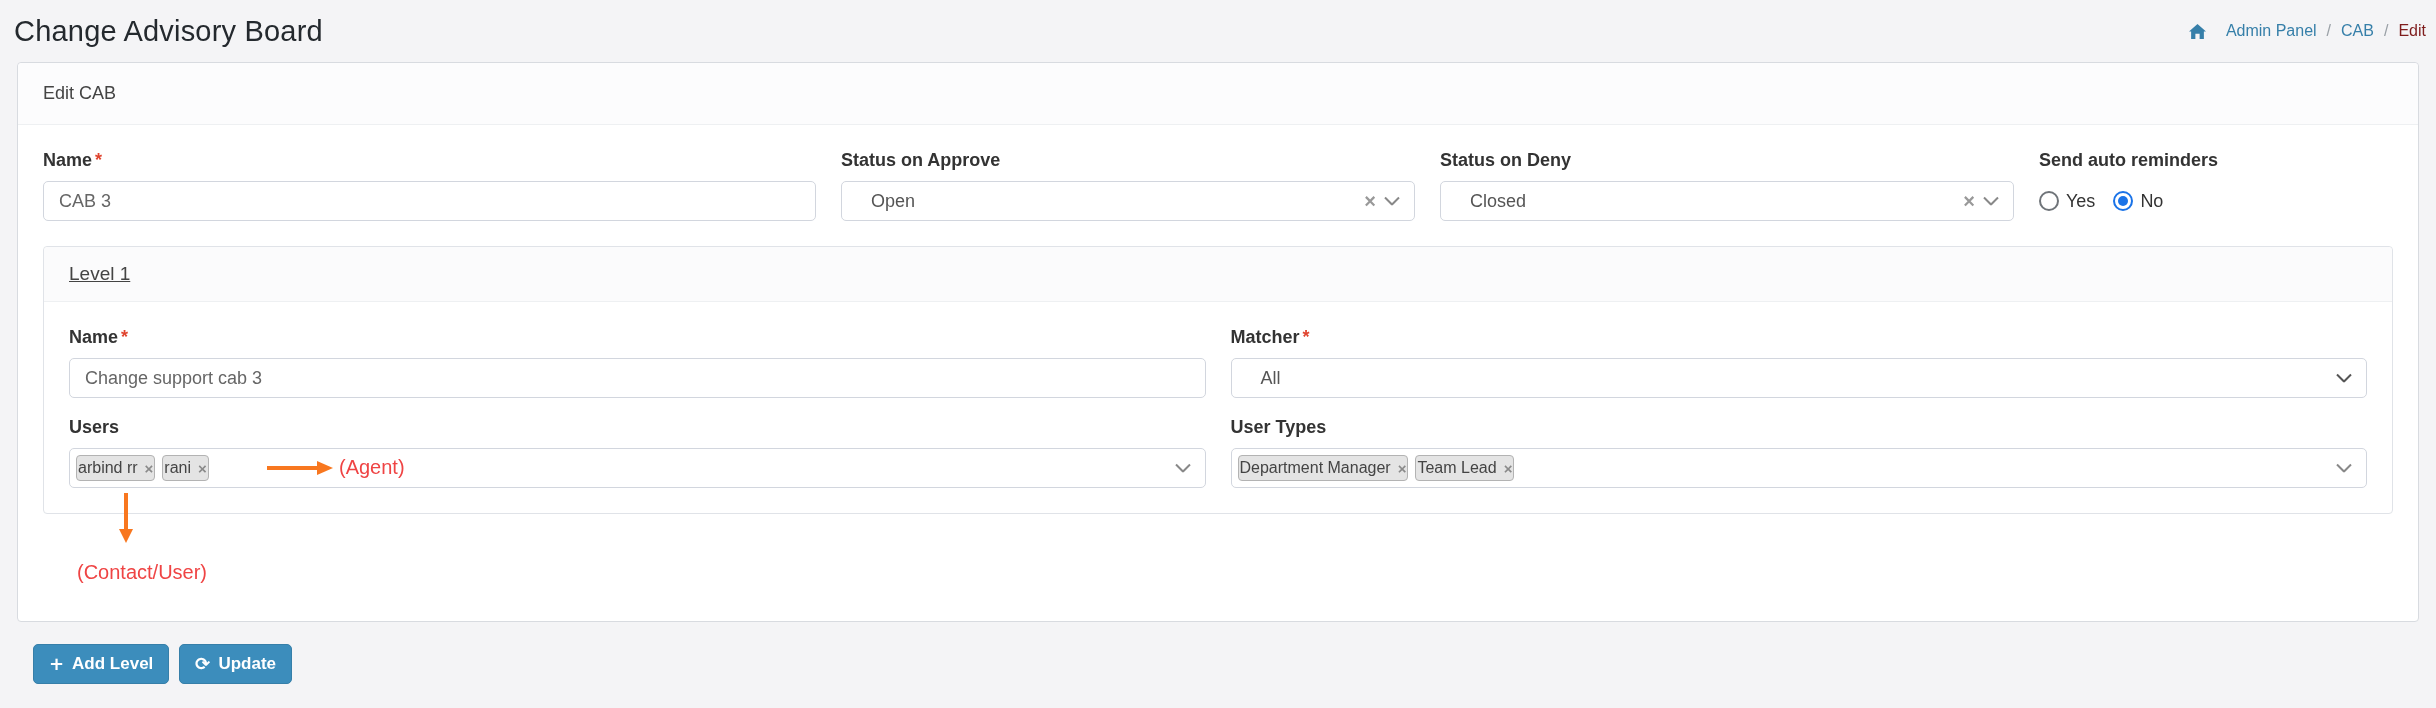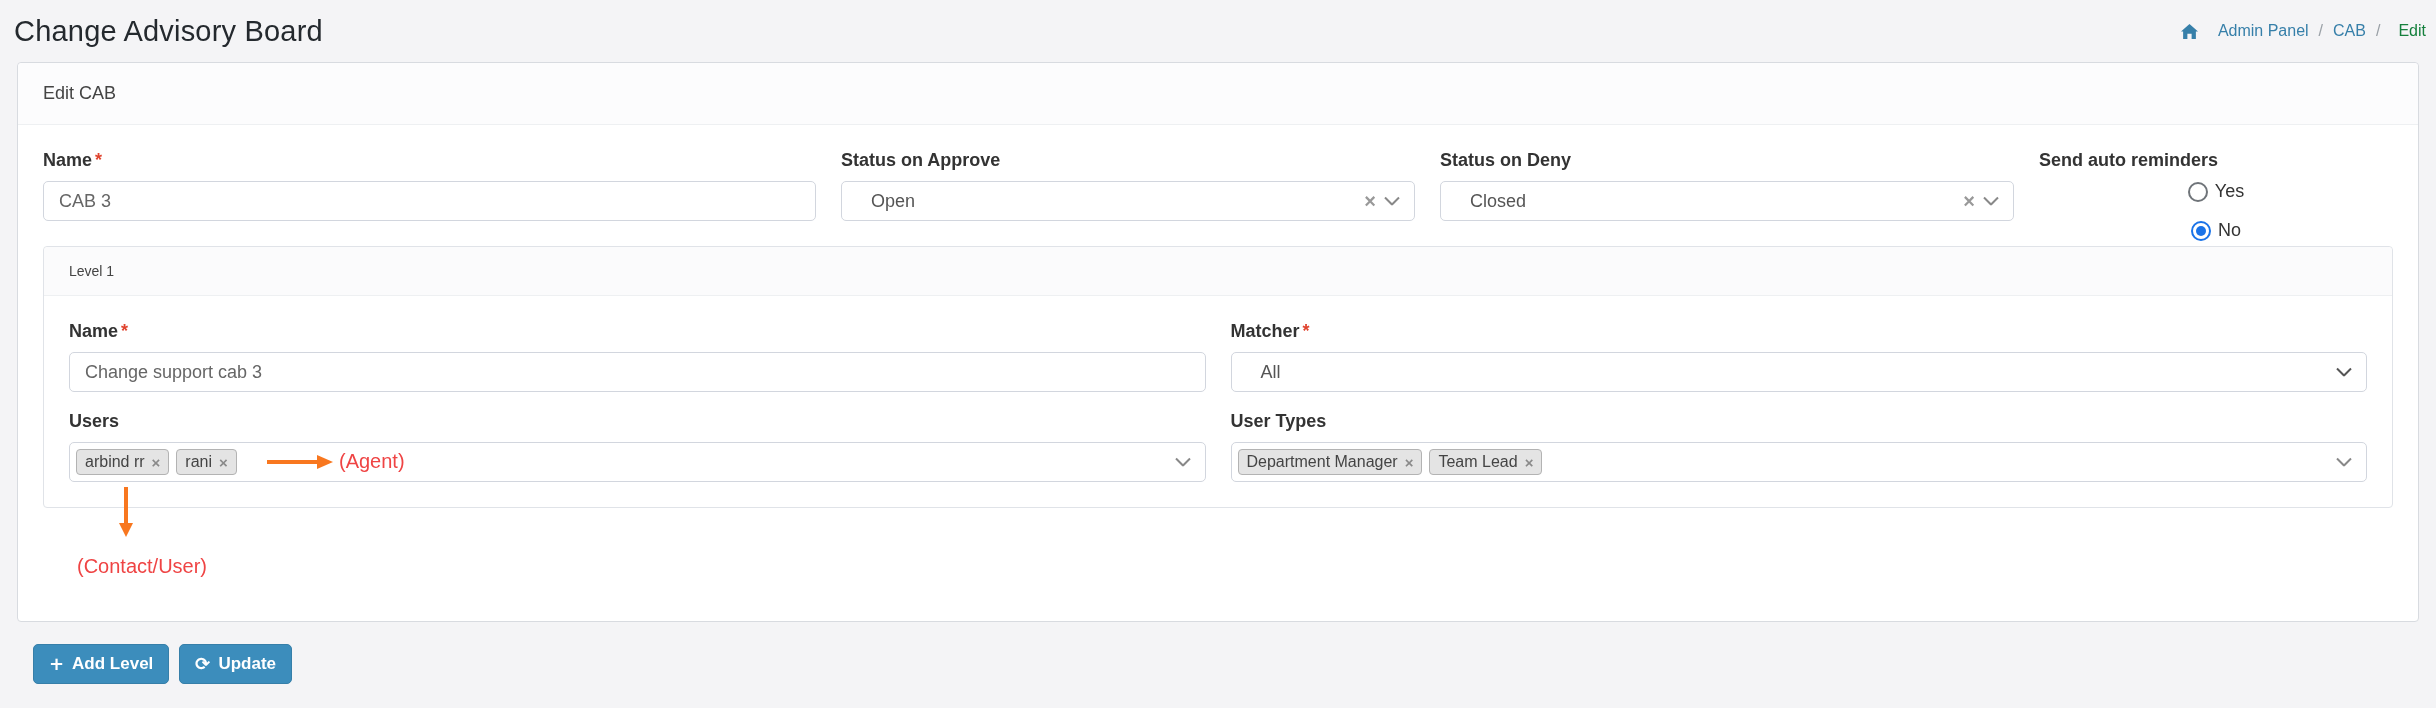--- a/index.html
+++ b/index.html
@@ -17,21 +17,21 @@
     height: 62px;
     display: flex;
     align-items: center;
     justify-content: space-between;
     padding: 0 10px 0 14px;
   }
   .page-title { font-size: 29px; font-weight: 500; color: #24292e; letter-spacing: .2px; }
   .breadcrumb { display: flex; align-items: center; gap: 10px; font-size: 16px; }
   .bc-link { color: #367fa9; text-decoration: none; display: inline-flex; align-items: center; gap: 20px; cursor: pointer; }
   .bc-sep { color: #9aa0a6; }
-  .bc-current { color: #15803d; margin-left: 8px; }
+  .bc-current { color: #7f1d1d; }
   .home-ic { display: inline-flex; }
 
   
   .card {
     margin: 0 17px;
     background: #fff;
     border: 1px solid #d8dbe0;
     border-radius: 4px;
     height: 560px;
   }
@@ -71,41 +71,41 @@
   .sel-clear {
     position: absolute; right: 38px; top: 50%; transform: translateY(-50%);
     color: #999; font-size: 20px; font-weight: 700; line-height: 1; cursor: pointer;
   }
   .sel-caret { position: absolute; right: 14px; top: 50%; transform: translateY(-50%); display: flex; }
   .select.multi { padding: 0 42px 0 6px; gap: 7px; }
 
   .tag {
     display: inline-flex; align-items: center; gap: 7px;
     background: #e4e4e4; border: 1px solid #b3b3b3; border-radius: 4px;
-    padding: 3px 8px; font-size: 16px; color: #444; white-space: nowrap;
+    padding: 3px 1px; font-size: 16px; color: #444; white-space: nowrap;
   }
   .tag-x { color: #8a8a8a; font-weight: 700; font-size: 15px; line-height: 1; cursor: pointer; }
 
-  .radio-row { height: 40px; display: flex; align-items: center; gap: 18px; font-size: 18px; color: #333; flex-direction: column; }
+  .radio-row { height: 40px; display: flex; align-items: center; gap: 18px; font-size: 18px; color: #333; }
   .radio-opt { display: inline-flex; align-items: center; gap: 7px; cursor: pointer; }
   .radio {
     width: 20px; height: 20px; border-radius: 50%;
     border: 2px solid #6f7479; background: #fff; display: inline-block; position: relative;
   }
   .radio.checked { border-color: #1a73e8; }
   .radio.checked::after {
     content: ""; position: absolute; left: 3px; top: 3px; right: 3px; bottom: 3px;
     border-radius: 50%; background: #1a73e8;
   }
 
   
   .level-box { margin-top: 25px; border: 1px solid #e0e3e8; border-radius: 4px; background: #fff; }
   .level-header {
-    padding: 16px 25px; font-size: 14px; color: #444;
-    background: #fbfbfc; border-bottom: 1px solid #eef0f2; border-radius: 4px 4px 0 0;
+    padding: 16px 25px; font-size: 19px; color: #444;
+    background: #fbfbfc; border-bottom: 1px solid #eef0f2; border-radius: 4px 4px 0 0; text-decoration: underline;
   }
   .level-body { padding: 25px; }
   .row-b { margin-top: 19px; }
 
   
   .users-field { position: relative; }
   .ann { position: absolute; color: #ef4444; font-size: 20px; white-space: nowrap; z-index: 5; }
   .ann-agent { left: 270px; top: 39px; }
   .ann-contact { left: 8px; top: 144px; }
   .ann-arrow { position: absolute; z-index: 5; }

